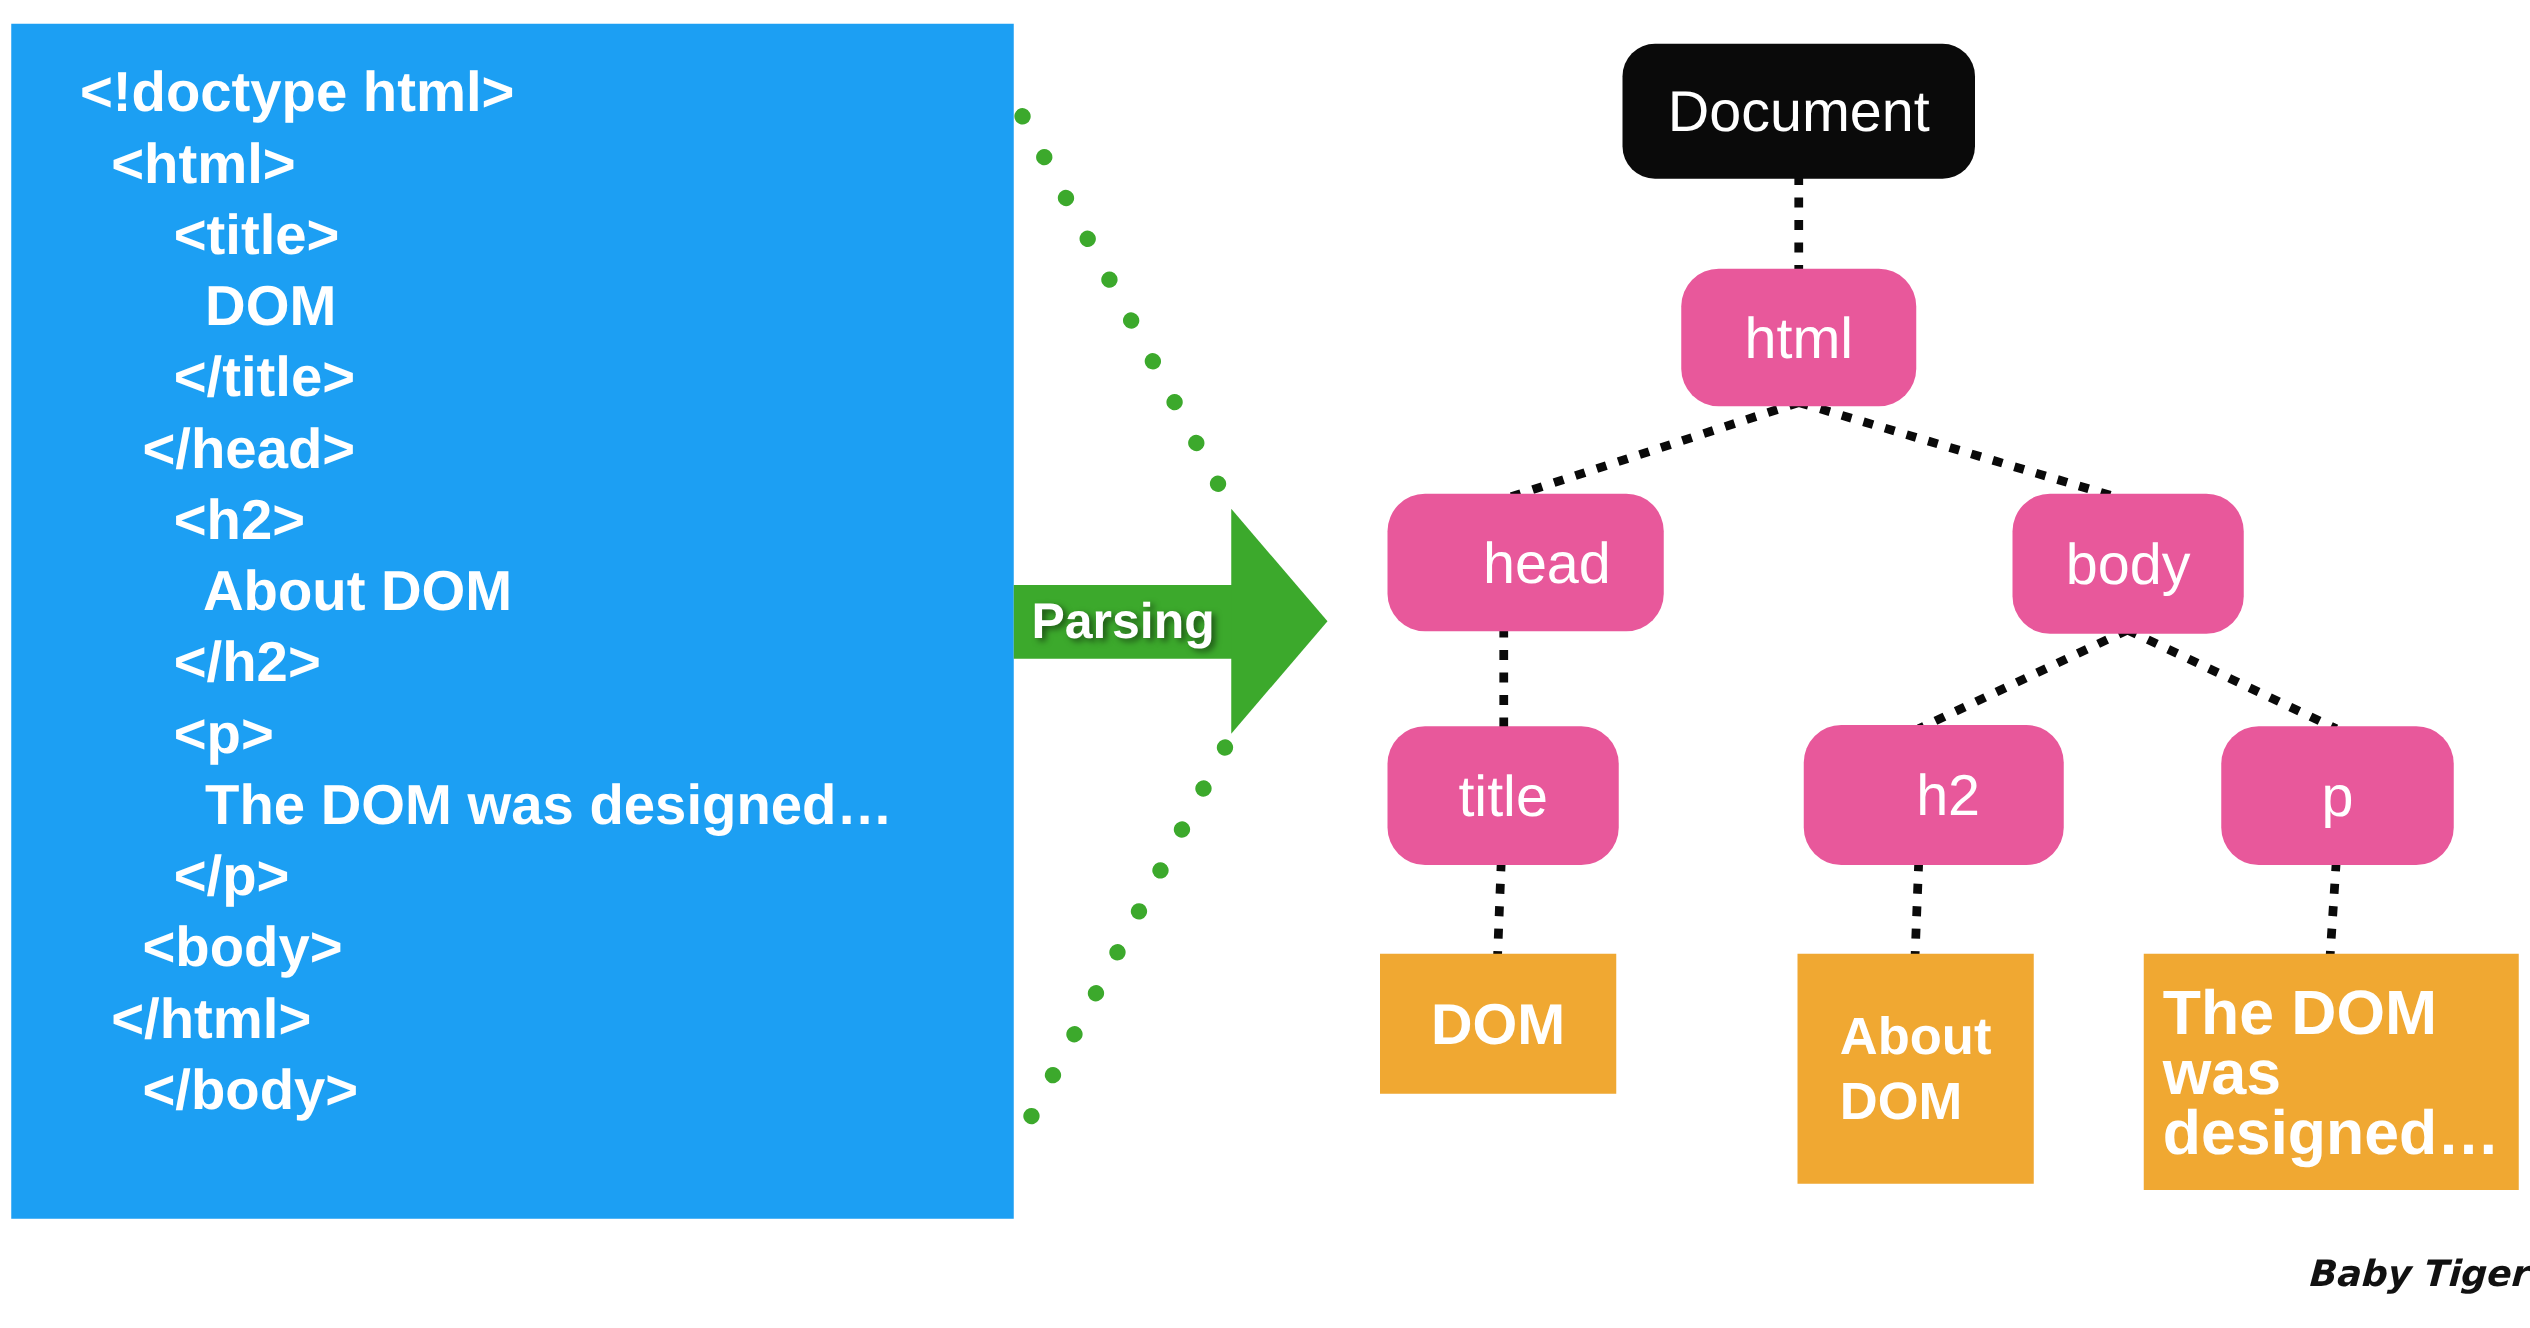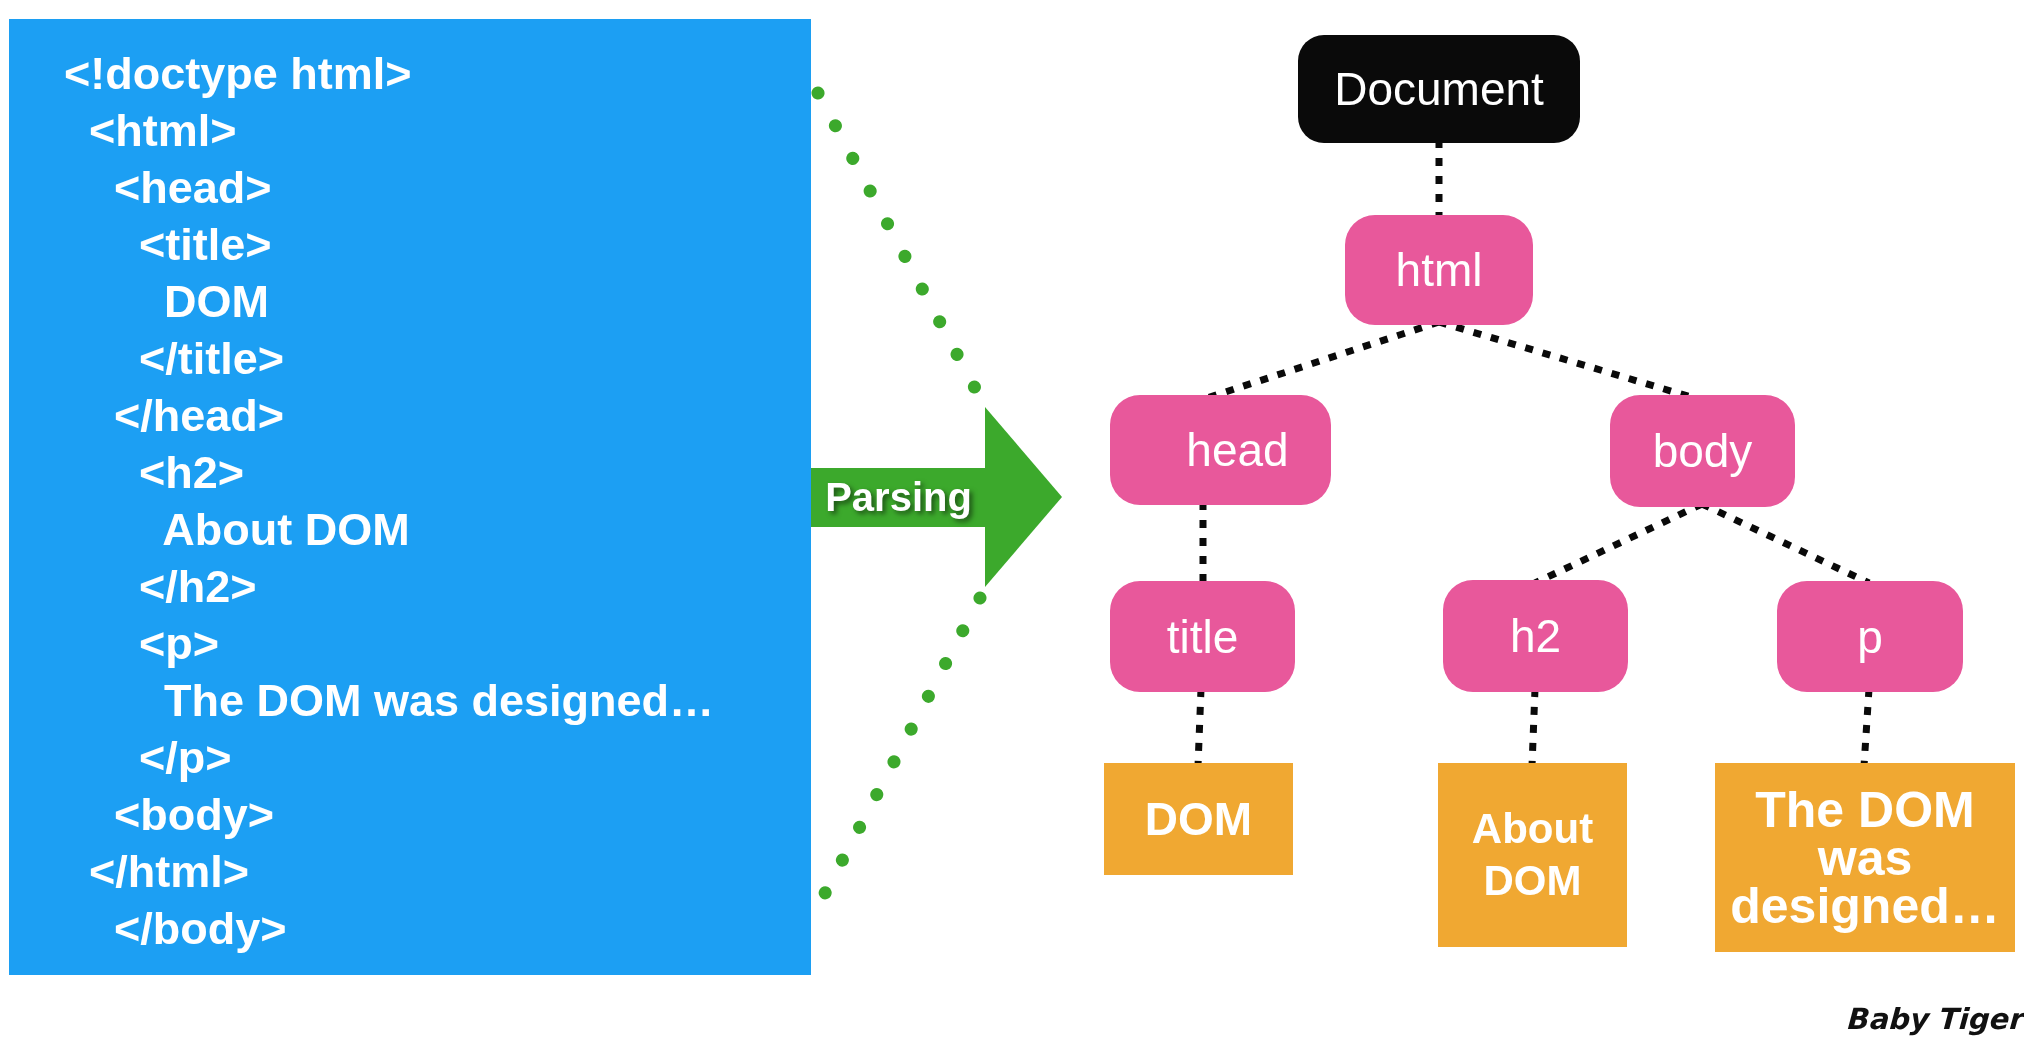--- a/index.html
+++ b/index.html
@@ -44,32 +44,32 @@
   }
   
   .overlay{position:absolute; left:0; top:0; z-index:0;}
   .tree-link{stroke:var(--ink); stroke-width:7; stroke-dasharray:8 10; fill:none;}
   .dot-chain{stroke:var(--green); stroke-width:13; stroke-linecap:round;
              stroke-dasharray:0.1 36.9; fill:none;}
   
   .node{
     position:absolute; z-index:1;
     display:flex; align-items:center; justify-content:center;
-    color:#ffffff; text-align:center;
+    color:#ffffff; text-align:left;
   }
   .node-doc{ background:var(--ink); border-radius:26px; font-size:46px; font-weight:500;}
   .node-el{ background:var(--pink); border-radius:30px; font-size:46px; font-weight:400;}
   .node-leaf{ background:var(--orange); font-size:46px; font-weight:700;
               white-space:pre-line; line-height:52px;}
   .pos-document{left:1298px; top:35px;  width:282px; height:108px;}
   .pos-html    {left:1345px; top:215px; width:188px; height:110px;}
   .pos-head    {left:1110px; top:395px; width:187px; height:110px;padding-left:34px;}
   .pos-body    {left:1610px; top:395px; width:185px; height:112px;}
   .pos-title   {left:1110px; top:581px; width:185px; height:111px;}
-  .pos-h2      {left:1443px; top:580px; width:185px; height:112px;}
+  .pos-h2      {left:1443px; top:580px; width:185px; height:112px;padding-left:23px;}
   .pos-p       {left:1777px; top:581px; width:186px; height:111px;}
   .pos-dom     {left:1104px; top:763px; width:189px; height:112px;}
   .pos-about   {left:1438px; top:763px; width:189px; height:184px; font-size:42px;}
   .pos-designed{left:1715px; top:763px; width:300px; height:189px;
                 font-size:50px; line-height:48px;}
   
   .signature{
     position:absolute; left:1848px; top:1002px; width:170px;
     color:#111111; font-family:"DejaVu Sans", sans-serif;
     font-size:29px; font-weight:700; font-style:italic;
@@ -78,21 +78,20 @@
 </style>
 </head>
 <body>
 
 <div class="canvas">
 
   <div class="code-panel">
     <div>
         <div class="code-line">&lt;!doctype html&gt;</div>
         <div class="code-line">  &lt;html&gt;</div>
-        <div class="code-line">    &lt;head&gt;</div>
         <div class="code-line">      &lt;title&gt;</div>
         <div class="code-line">        DOM</div>
         <div class="code-line">      &lt;/title&gt;</div>
         <div class="code-line">    &lt;/head&gt;</div>
         <div class="code-line">      &lt;h2&gt;</div>
         <div class="code-line">        About DOM</div>
         <div class="code-line">      &lt;/h2&gt;</div>
         <div class="code-line">      &lt;p&gt;</div>
         <div class="code-line">        The DOM was designed…</div>
         <div class="code-line">      &lt;/p&gt;</div>

